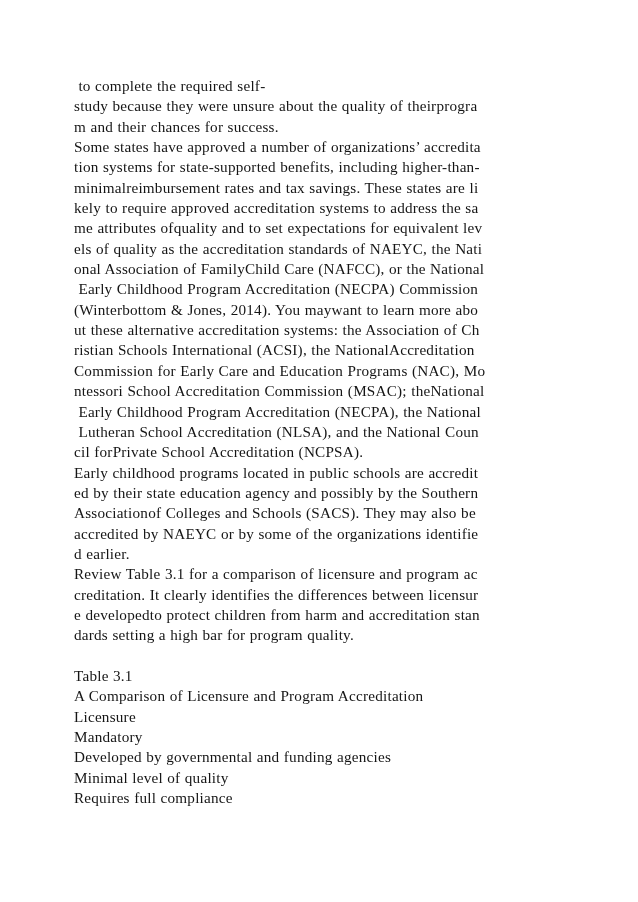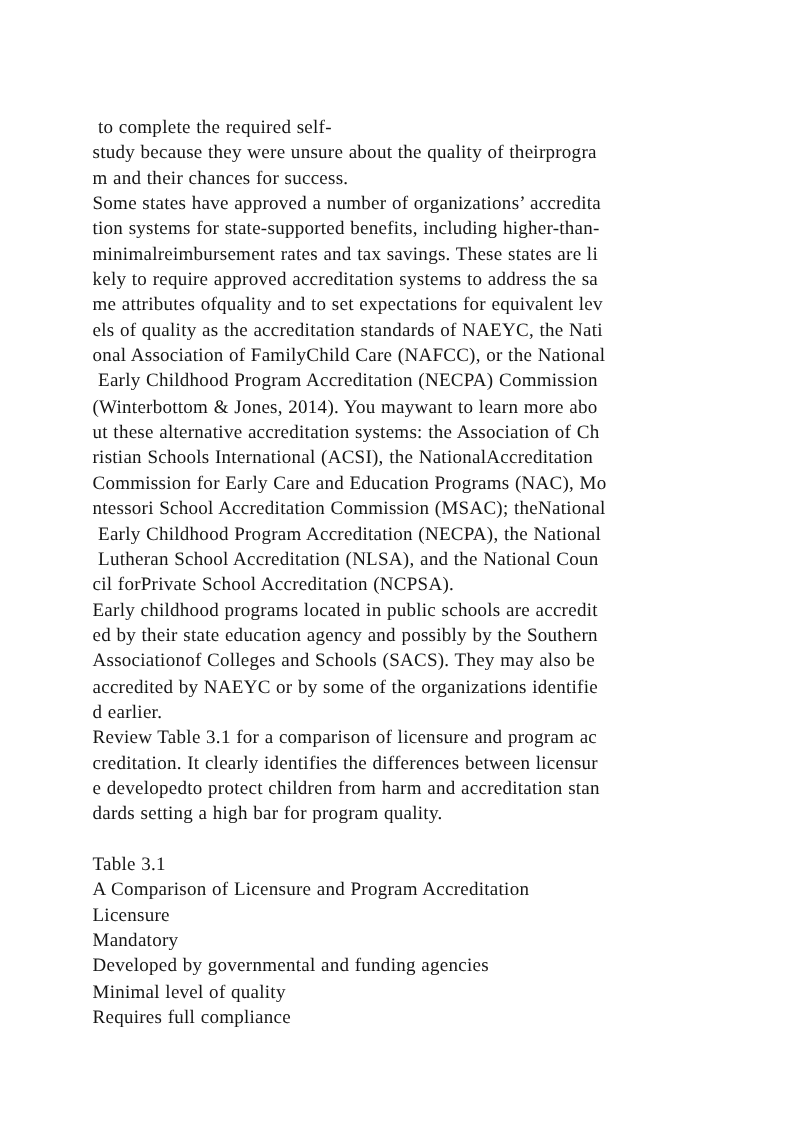--- a/index.html
+++ b/index.html
@@ -11,21 +11,21 @@
     position: relative;
     width: 638px;
     height: 902px;
     background: #ffffff;
     overflow: hidden;
     box-sizing: border-box;
   }
   .text-body {
     position: absolute;
     left: 74px;
-    top: 92px;
+    top: 76px;
     width: 500px;
     font-family: "Liberation Serif", "DejaVu Serif", serif;
     font-size: 15.2px;
     line-height: 20.35px;
     color: #151515;
     letter-spacing: 0.22px;
     white-space: pre-wrap;
     word-spacing: 0.4px;
     -webkit-font-smoothing: antialiased;
   }

